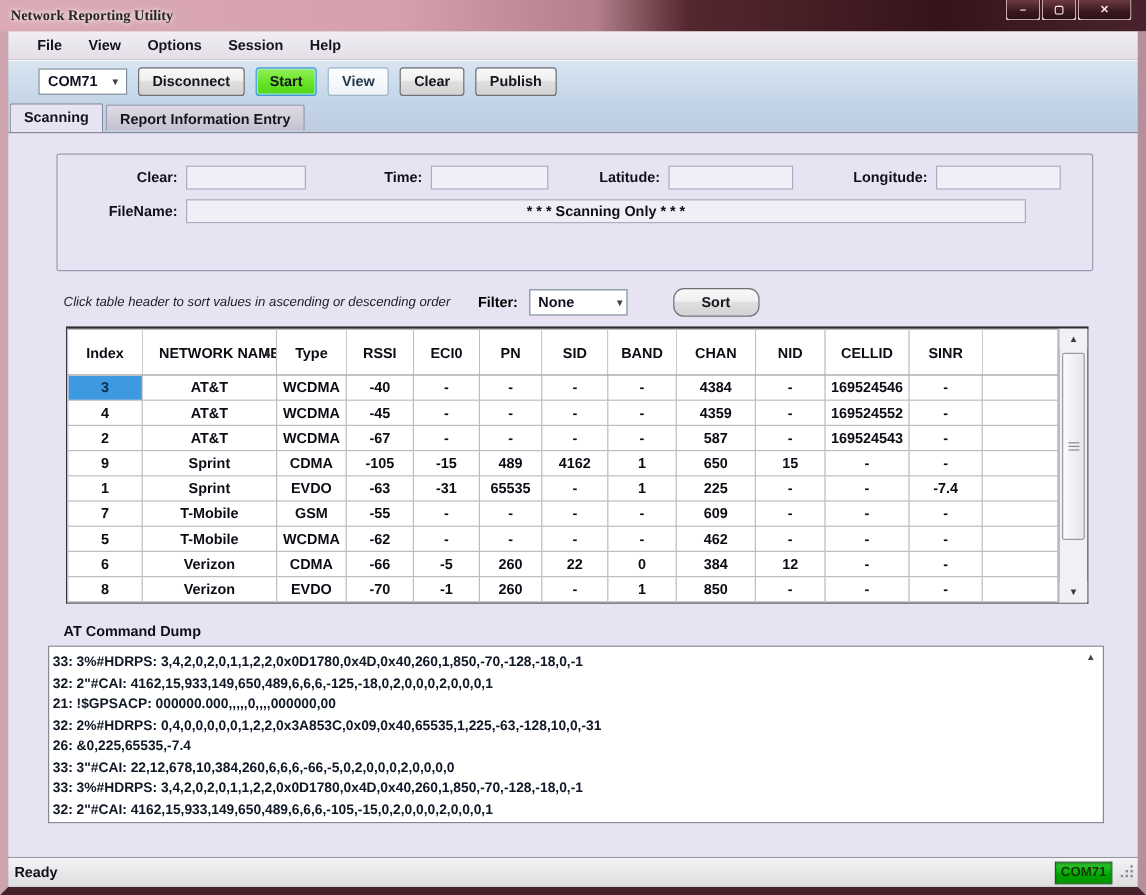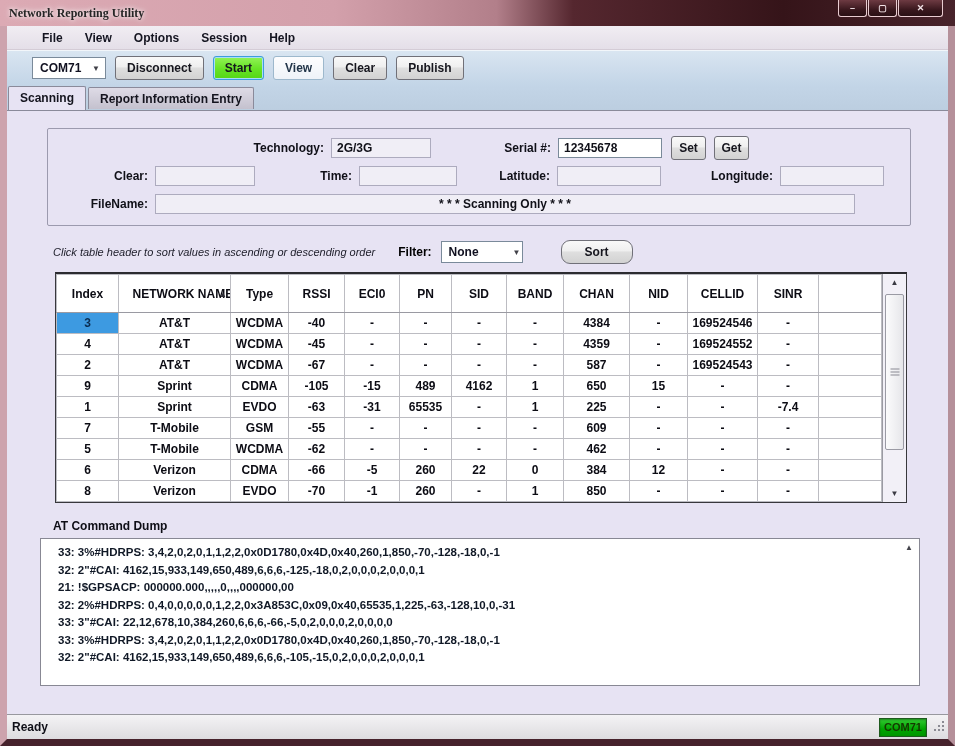--- a/index.html
+++ b/index.html
@@ -43,21 +43,21 @@
     border-right:7px solid #b5909a;
     border-bottom:7px solid #46222c;
     display:flex; flex-direction:column;
     background:#e7e3f3;
     box-shadow:inset 0 0 0 1px #9aa4ae;
   }
   
   .menubar {
     flex:0 0 24px; display:flex; align-items:center;
     background:linear-gradient(#f1edf3,#e4dfe8);
-    padding-left:24px; border-bottom:1px solid #d4ccd6;
+    padding-left:13px; border-bottom:1px solid #d4ccd6;
   }
   .menu-item {
     font-size:12px; font-weight:bold; color:#141420;
     padding:3px 11px;
   }
   
   .toolbar {
     flex:0 0 35px; display:flex; align-items:center;
     background:linear-gradient(#d9e5f1,#c3d5e7);
     padding-left:25px; gap:9px;
@@ -164,21 +164,21 @@
     position:absolute; left:50%; top:50%; transform:translate(-50%,-50%);
     width:9px; height:7px;
     border-top:1px solid #8a8a94; border-bottom:1px solid #8a8a94;
   }
   .sb-grip::after { content:""; display:block; margin-top:2px; border-top:1px solid #8a8a94; }
   
   .dump-label { margin:16px 0 5px 46px; font-size:12px; font-weight:bold; color:#0e0e16; }
   .dumpbox {
     margin-left:33px; width:880px; height:148px;
     background:#fff; border:1px solid #888894;
-    position:relative; padding:5px 24px 4px 17px; overflow:hidden;
+    position:relative; padding:5px 24px 4px 3px; overflow:hidden;
   }
   .dump-line {
     font-size:11.5px; font-weight:bold; color:#101826;
     line-height:17.5px; white-space:nowrap;
   }
   .dump-scroll-up { position:absolute; top:4px; right:6px; font-size:8px; color:#44444c; }
   
   .statusbar {
     flex:0 0 25px; display:flex; align-items:center;
     background:linear-gradient(#f4f3f5,#dddcdf);
@@ -241,28 +241,20 @@
     </div>
 
     <div class="tabstrip">
         <div class="tab active">Scanning</div>
         <div class="tab">Report Information Entry</div>
       </div>
 
     <div class="content">
 
       <div class="groupbox">
-        <div class="frow">
-          <span class="flabel" style="width:258px;">Technology:</span>
-          <input class="field" style="width: 100px; margin-left: 7px;" readonly="" value="2G/3G">
-          <span class="flabel" style="width:120px;">Serial #:</span>
-          <input class="field white" style="width: 104px; margin-left: 7px;" value="12345678">
-          <div class="btn sbtn" style="margin-left:9px;">Set</div>
-          <div class="btn sbtn" style="margin-left:8px;">Get</div>
-        </div>
         <div class="frow">
           <span class="flabel" style="width:82px;">Clear:</span>
           <input class="field" style="width: 100px; margin-left: 7px;" readonly="" value="">
           <span class="flabel" style="width:97px;">Time:</span>
           <input class="field" style="width: 98px; margin-left: 7px;" readonly="" value="">
           <span class="flabel" style="width:93px;">Latitude:</span>
           <input class="field" style="width: 104px; margin-left: 7px;" readonly="" value="">
           <span class="flabel" style="width:112px;">Longitude:</span>
           <input class="field" style="width: 104px; margin-left: 7px;" readonly="" value="">
         </div>
@@ -469,20 +461,21 @@
         </div>
       </div>
 
       <div class="dump-label">AT Command Dump</div>
       <div class="dumpbox">
         <div>
             <div class="dump-line">33: 3%#HDRPS: 3,4,2,0,2,0,1,1,2,2,0x0D1780,0x4D,0x40,260,1,850,-70,-128,-18,0,-1</div>
             <div class="dump-line">32: 2"#CAI: 4162,15,933,149,650,489,6,6,6,-125,-18,0,2,0,0,0,2,0,0,0,1</div>
             <div class="dump-line">21: !$GPSACP: 000000.000,,,,,0,,,,000000,00</div>
             <div class="dump-line">32: 2%#HDRPS: 0,4,0,0,0,0,0,1,2,2,0x3A853C,0x09,0x40,65535,1,225,-63,-128,10,0,-31</div>
+            <div class="dump-line">26: &amp;0,225,65535,-7.4</div>
             <div class="dump-line">33: 3"#CAI: 22,12,678,10,384,260,6,6,6,-66,-5,0,2,0,0,0,2,0,0,0,0</div>
             <div class="dump-line">33: 3%#HDRPS: 3,4,2,0,2,0,1,1,2,2,0x0D1780,0x4D,0x40,260,1,850,-70,-128,-18,0,-1</div>
             <div class="dump-line">32: 2"#CAI: 4162,15,933,149,650,489,6,6,6,-105,-15,0,2,0,0,0,2,0,0,0,1</div>
           </div>
         <span class="dump-scroll-up">▲</span>
       </div>
 
     </div>
 
     <div class="statusbar">

